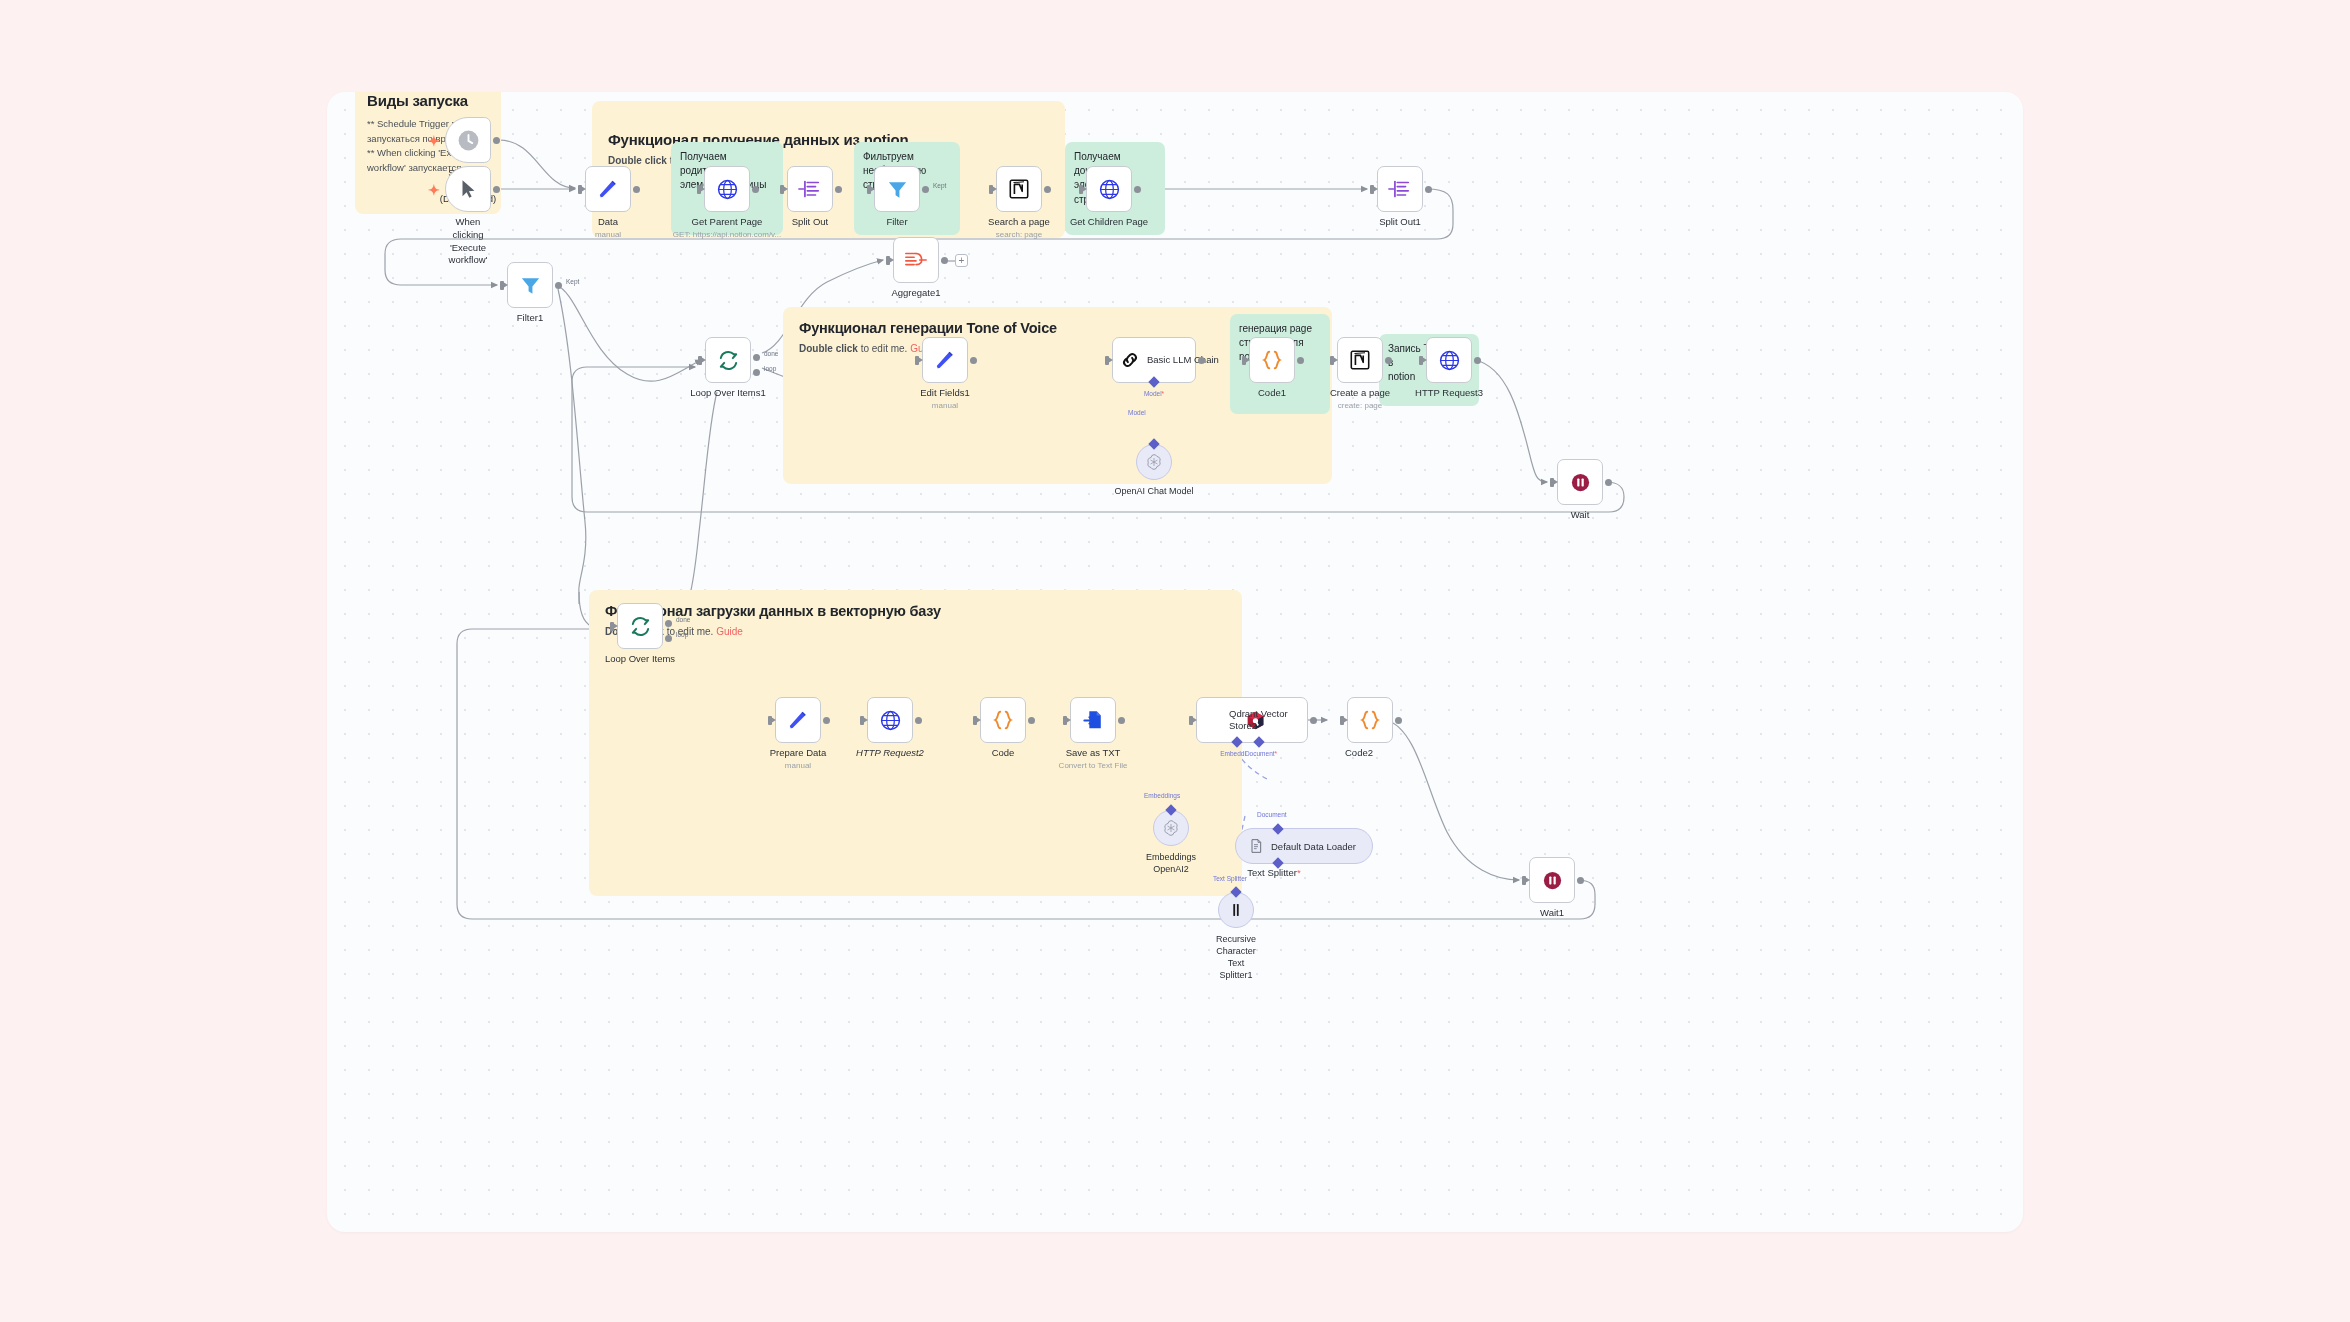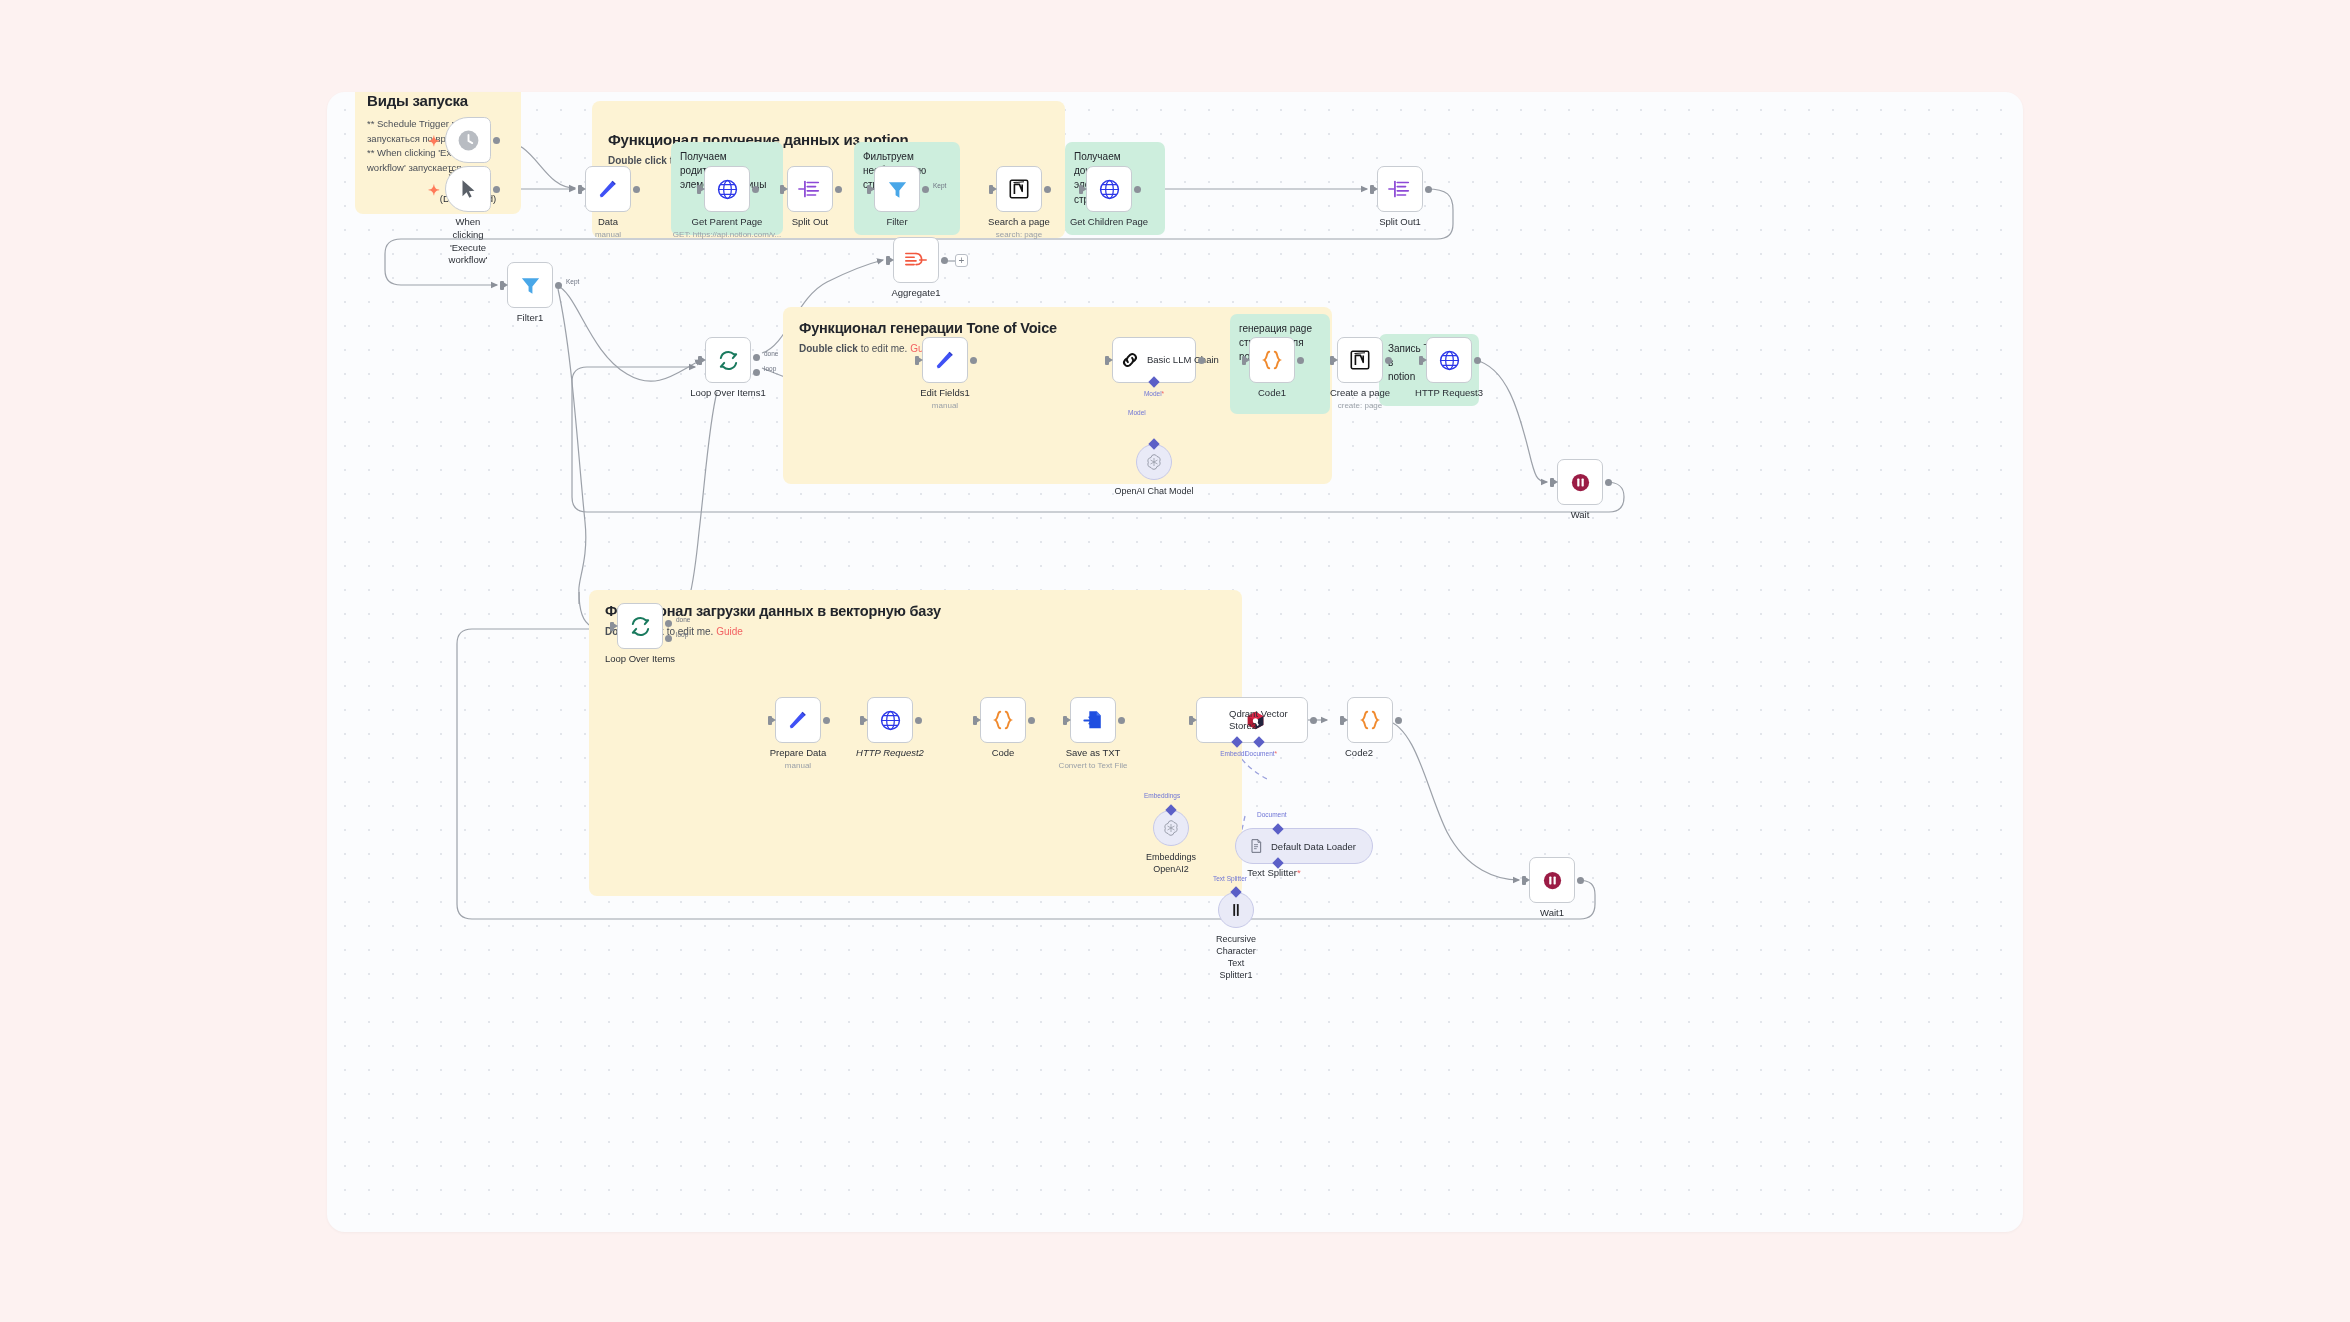--- a/index.html
+++ b/index.html
@@ -220,21 +220,21 @@
     </g>
 
     <g fill="none" stroke="#9aa0dd" stroke-width="1.3" stroke-dasharray="5 4">
       <path d="M 823 292 L 823 352"></path>
       <path d="M 880 652 C 870 670 860 678 848 686"></path>
       <path d="M 905 652 C 915 672 930 682 942 688"></path>
       <path d="M 918 724 L 910 760"></path>
     </g>
   </svg>
 
-  <div class="sticky" style="left:28px; top:-14px; width:166px; height:136px; padding:14px 12px;">
+  <div class="sticky" style="left:28px; top:-14px; width:146px; height:136px; padding:14px 12px;">
     <div class="sticky-title" style="font-size:15px;">Виды запуска</div>
     <div style="margin-top:8px;">
       <div class="sticky-note-line">** Schedule Trigger может запускаться по времени</div>
       <div class="sticky-note-line">** When clicking 'Execute workflow' запускается</div>
     </div>
   </div>
 
   <div class="sticky" style="left:265px; top:9px; width:473px; height:137px; padding:13px 16px;">
     <div class="sticky-title" style="font-size:15px;margin-top:17px;">Функционал получение данных из notion</div>
     <div class="sticky-sub">

